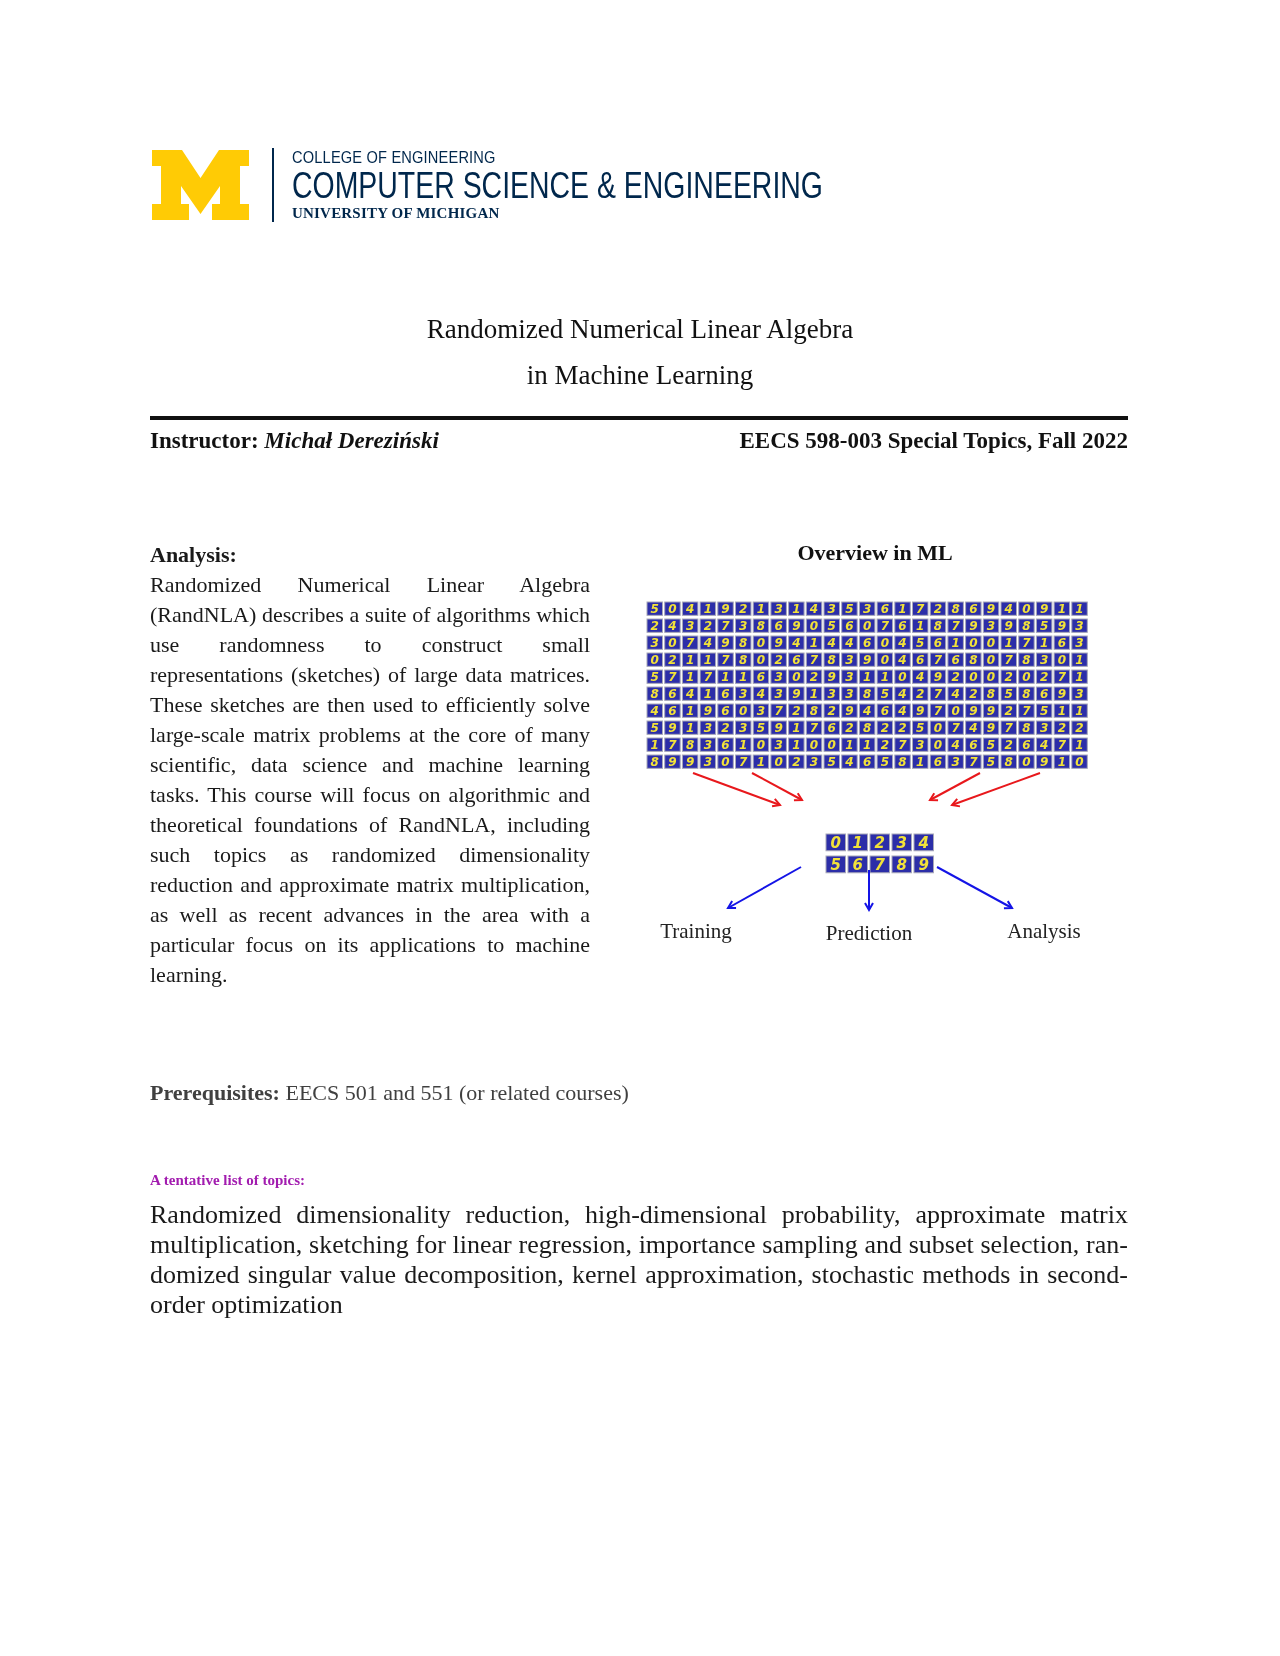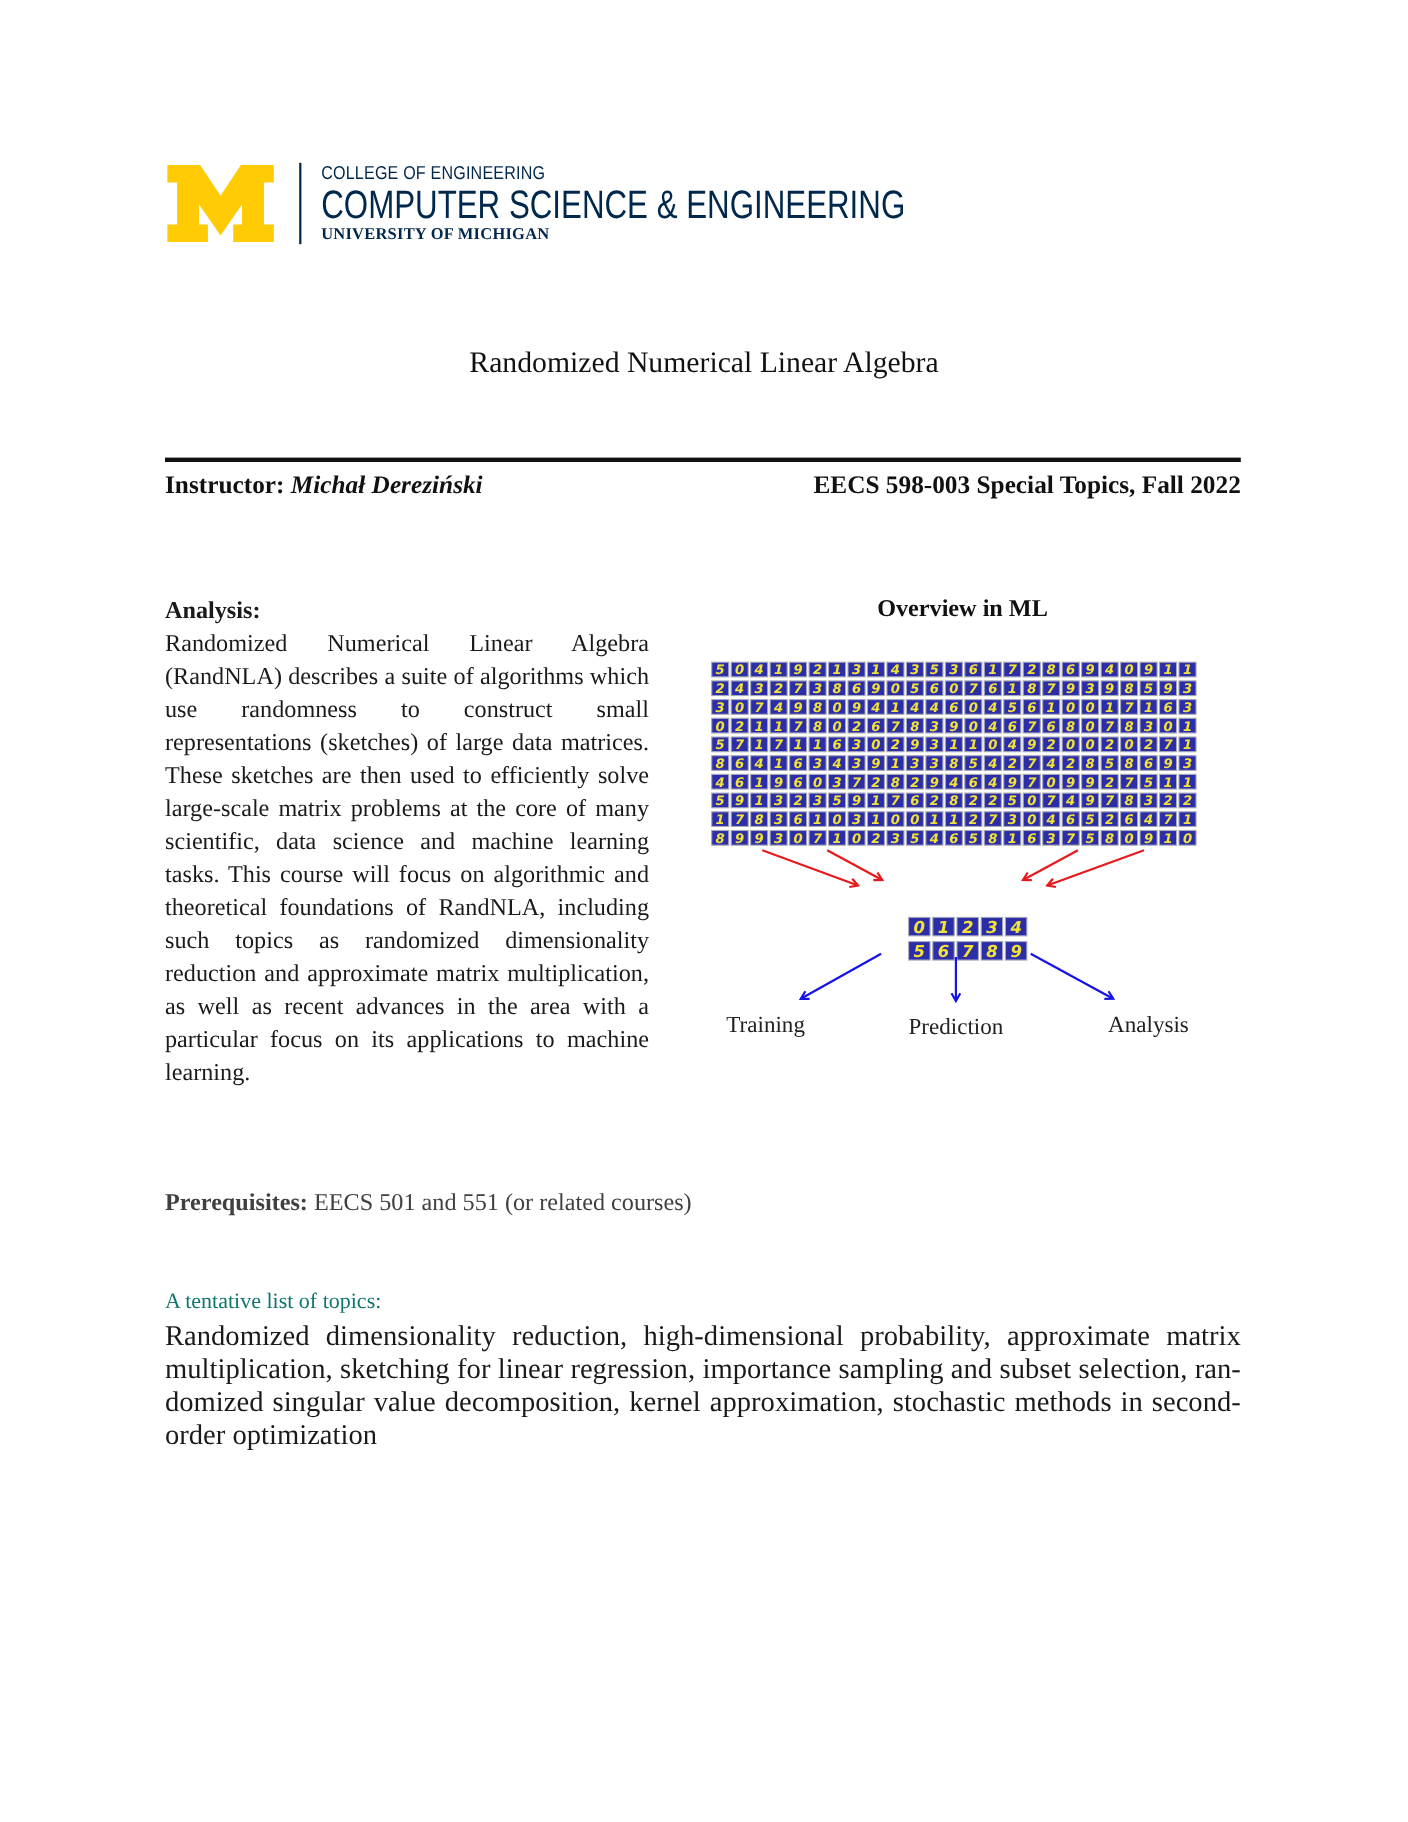--- a/index.html
+++ b/index.html
@@ -33,36 +33,37 @@
   #fig-title { left: 640px; width: 470px; top: 540px; text-align: center; font-family: "Liberation Serif", serif; font-size: 22px; font-weight: bold; color: #111; }
   #figure-svg { left: 630px; top: 590px; width: 480px; height: 400px; }
   .digit { font-family: "DejaVu Sans", sans-serif; font-weight: bold; fill: #f2e23a; }
   .fig-label { font-family: "Liberation Serif", serif; font-size: 21px; fill: #222; }
 
   
   #prereq { left: 150px; top: 1080px; font-family: "Liberation Serif", serif; font-size: 22px; color: #404040; white-space: nowrap; }
   #prereq .lbl { font-weight: bold; }
 
   
-  #topics-heading { left: 150px; top: 1172px; font-family: "Liberation Serif", serif; font-size: 20px; font-weight: normal; color: #0f766e; }
+  #topics-heading { left: 150px; top: 1172px; font-family: "Liberation Serif", serif; font-size: 15px; font-weight: bold; color: #a21caf; }
   #topics-body { left: 150px; top: 1200px; width: 978px; font-family: Liberation Serif, serif; font-size: 26px; line-height: 30px; color: #1a1a1a; text-align: justify; }
 </style>
 </head>
 <body>
 
 <svg id="logo-m" class="abs" viewBox="0 0 97 70">
   <polygon id="m-shape" points="0,0 30,0 48.5,28 67,0 97,0 97,16 88,16 88,54 97,54 97,70 60,70 60,54 68,54 68,36 48.5,64 29,36 29,54 37,54 37,70 0,70 0,54 9,54 9,16 0,16" fill="#ffcb05"></polygon>
 </svg>
 <div id="logo-divider" class="abs"></div>
 <div id="logo-college" class="abs logo-text">COLLEGE OF ENGINEERING</div>
 <div id="logo-dept" class="abs logo-text">COMPUTER SCIENCE &amp; ENGINEERING</div>
 <div id="logo-univ" class="abs logo-text">UNIVERSITY OF MICHIGAN</div>
 
 <div id="title" class="abs">
   <div>Randomized Numerical Linear Algebra</div>
+  <div>in Machine Learning</div>
 </div>
 <div id="title-rule" class="abs"></div>
 
 <div id="meta-left" class="abs meta">
   <span>Instructor:</span>
   <span class="name">Michał Dereziński</span>
 </div>
 <div id="meta-right" class="abs meta">EECS 598-003 Special Topics, Fall 2022</div>
 
 <div id="overview" class="abs">

